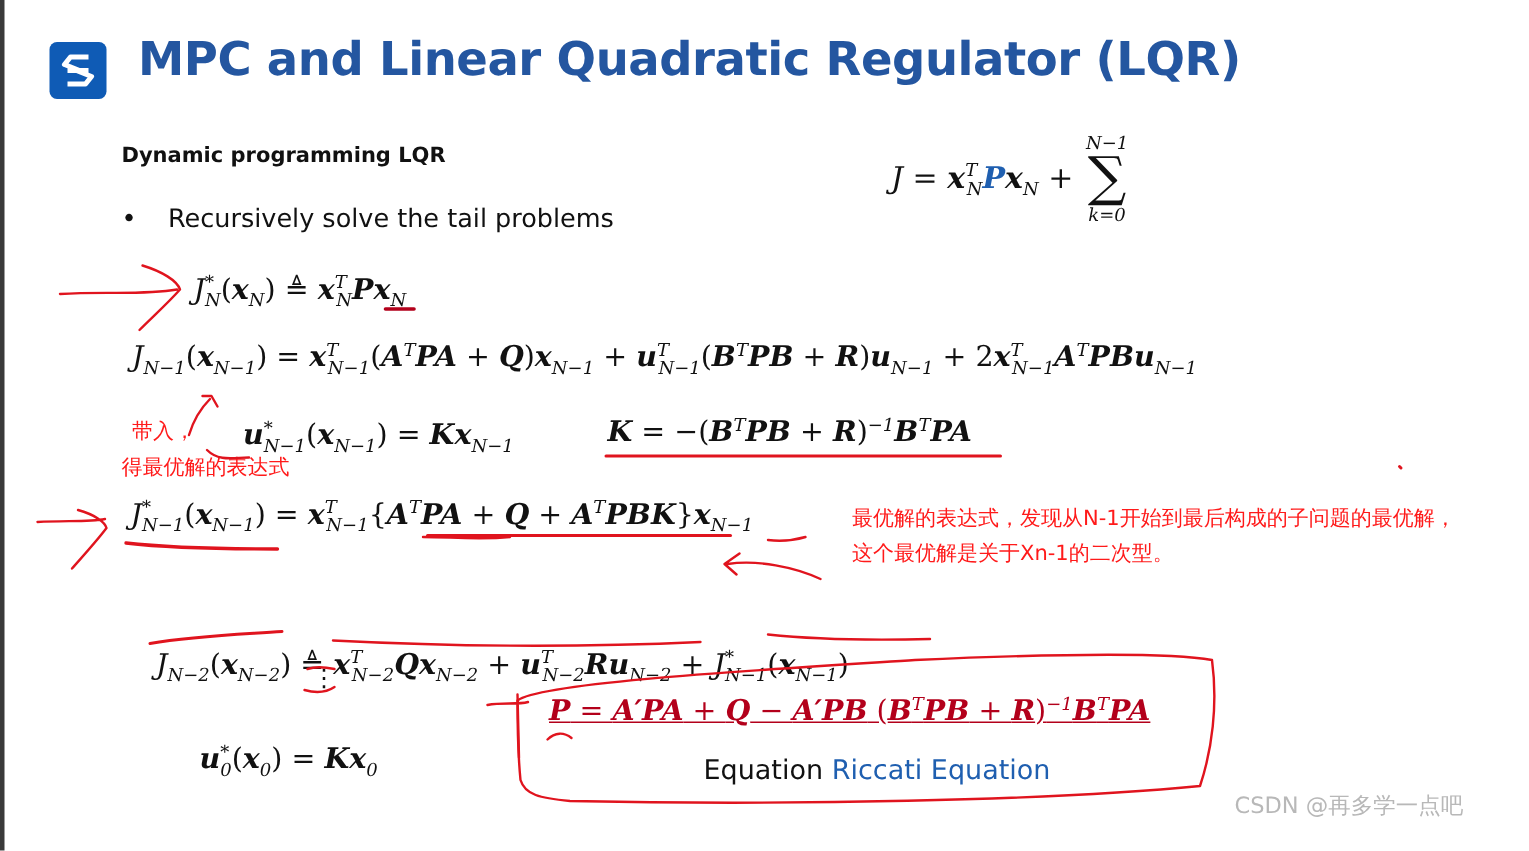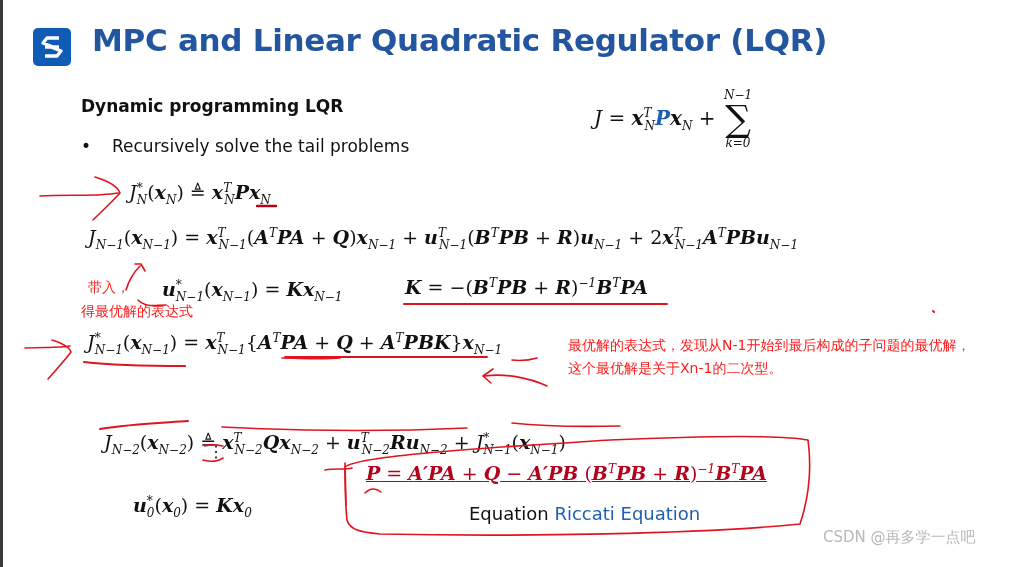--- a/index.html
+++ b/index.html
@@ -16,21 +16,21 @@
       background: #0f5bb5; border-radius: 5px;
       display: flex; align-items: center; justify-content: center;
     }
     .title {
       position: absolute; left: 92px; top: 22px;
       font-family: "DejaVu Sans", sans-serif; font-weight: bold;
       font-size: 31px; color: #2456a0; letter-spacing: -0.3px; white-space: nowrap;
     }
     .subtitle {
       position: absolute; left: 81px; top: 96px;
-      font-family: "DejaVu Sans", sans-serif; font-weight: bold; font-size: 17px; color: #111;
+      font-family: "DejaVu Sans", sans-serif; font-weight: bold; font-size: 14px; color: #111;
       white-space: nowrap;
     }
     .bullet-row {
       position: absolute; left: 81px; top: 136px;
       font-family: "DejaVu Sans", sans-serif; font-size: 17px; color: #111; white-space: nowrap;
     }
     .bullet-dot { display: inline-block; width: 31px; }
     .math {
       position: absolute; white-space: nowrap;
       font-family: "DejaVu Serif", "Liberation Serif", serif;

